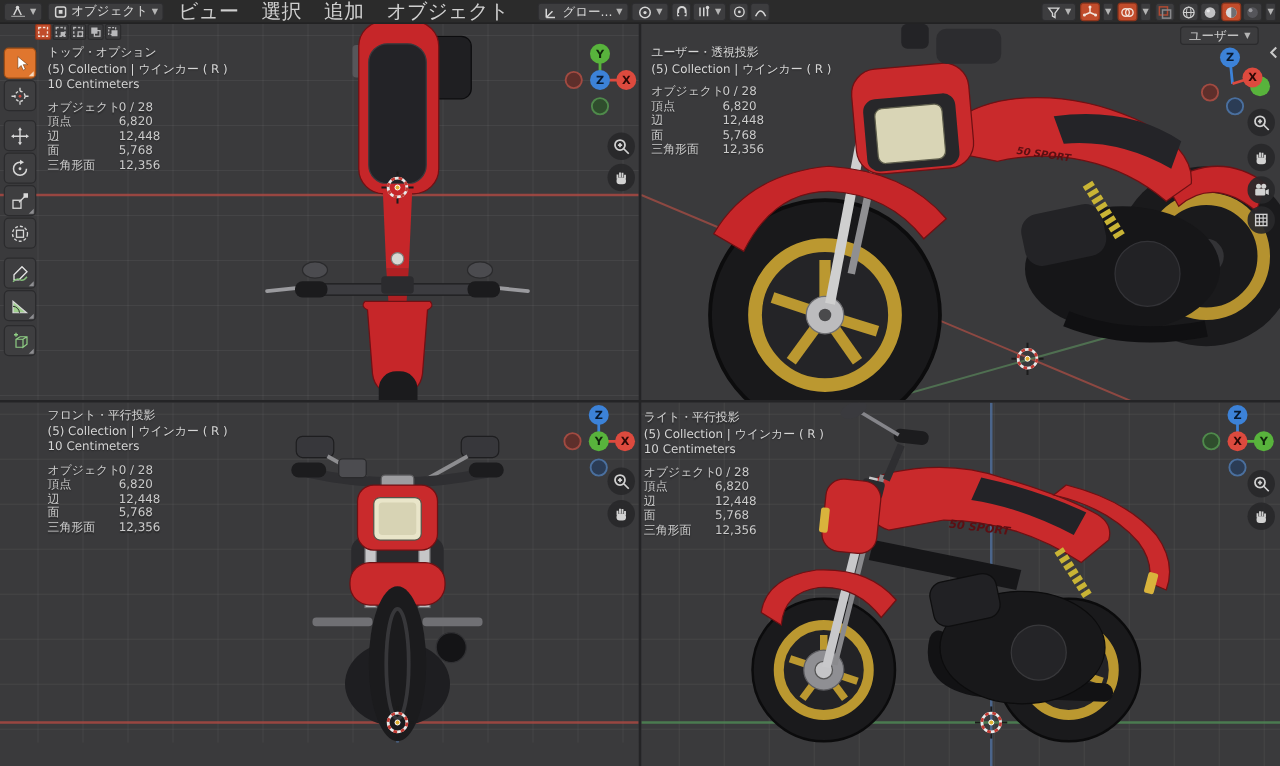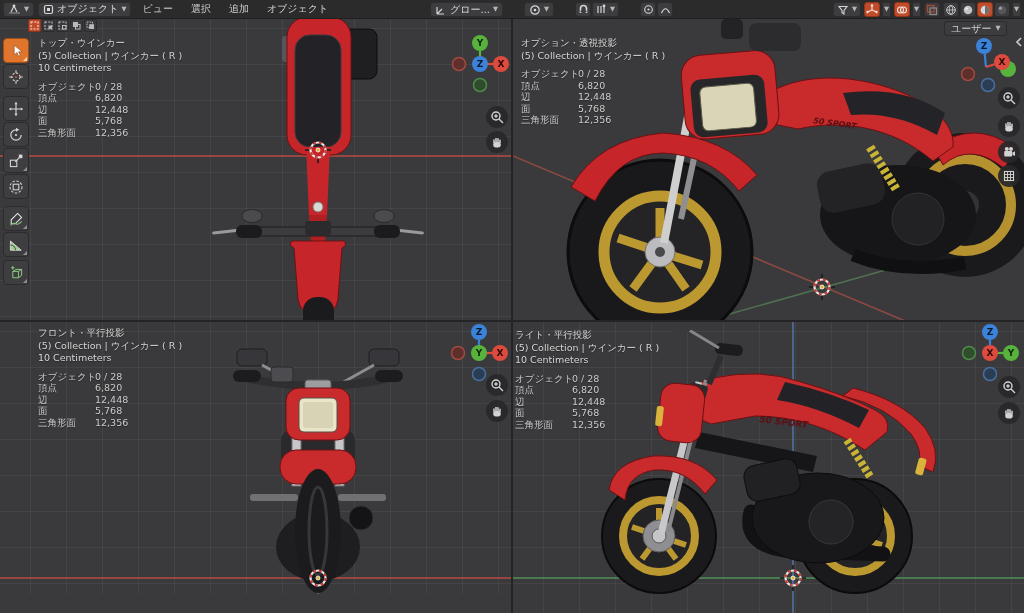--- a/index.html
+++ b/index.html
@@ -5,29 +5,29 @@
   *{margin:0;padding:0;box-sizing:border-box}
   html,body{background:#1d1d1f}
   #app{position:relative;width:1024px;height:613px;overflow:hidden;background:#3a3a3c;
        font-family:"DejaVu Sans","Liberation Sans",sans-serif;-webkit-font-smoothing:antialiased}
   
   #hdr{position:absolute;left:0;top:0;width:1024px;height:19px;background:#2b2b2b;
        border-bottom:1px solid #1f1f20;display:flex;align-items:center;padding:0 3px;z-index:60}
   .hgroup{display:flex;align-items:center;gap:4px}
   .hb{display:inline-flex;align-items:center;gap:3px;background:#3d3d3f;border:1px solid #2d2d2f;
       border-radius:3px;height:15px;padding:0 4px;color:#d8d8d8;font-size:10px;white-space:nowrap}
-  .menu{color:#cfcfcf;font-size:10px;padding:0 7px;height:15px;display:inline-flex;align-items:center}
+  .menu{color:#cfcfcf;font-size:16px;padding:0 7px;height:15px;display:inline-flex;align-items:center}
   .caret{font-size:6.5px;color:#b5b5b5;line-height:1}
   .tgl{width:16px;height:15px;border-radius:3px;display:inline-flex;align-items:center;justify-content:center;
        background:#3d3d3f;border:1px solid #2d2d2f}
   .tgl.on{background:#c14c2b;border-color:#8f351c}
   .mini{width:9px;height:15px;display:inline-flex;align-items:center;justify-content:center;background:#3d3d3f;
         border:1px solid #2d2d2f;border-radius:2px;margin-left:1px}
   .joined{display:flex;gap:1px}
-  #hdr-center{position:absolute;left:430px;top:2px;display:flex;align-items:center;gap:21px}
+  #hdr-center{position:absolute;left:430px;top:2px;display:flex;align-items:center;gap:2px}
   #hdr-right{position:absolute;right:3px;top:2px;display:flex;align-items:center;gap:3px}
   
   .vp{position:absolute;background:#3a3a3c;overflow:hidden}
   .vp.grid{background-image:
       linear-gradient(rgba(255,255,255,.05) 1px,transparent 1px),
       linear-gradient(90deg,rgba(255,255,255,.05) 1px,transparent 1px);
       background-size:36px 36px;background-position:-6px 9px}
   .divider{position:absolute;background:#242426;z-index:25}
   .vinfo{position:absolute;color:#d6d6d6;font-size:9.5px;line-height:12.5px;z-index:32;white-space:nowrap;
          text-shadow:0 1px 1px rgba(0,0,0,.35)}
@@ -222,21 +222,21 @@
       <path d="M294,229 Q288,226 292,222 L344,222 Q348,226 342,229 L338,280 Q336,296 318,296 Q300,296 298,280 Z" fill="#c62629" stroke="#701014"></path>
       <rect x="303" y="278" width="31" height="46" rx="14" fill="#1b1b1d"></rect>
     </svg>
     <svg class="cursor3d" style="left:305px;top:118px" viewBox="0 0 26 26">
       <path d="M13,0 V5 M13,21 V26 M0,13 H5 M21,13 H26" stroke="#1b1b1b" stroke-width="1.6"></path>
       <circle cx="13" cy="13" r="7.5" fill="none" stroke="#e9e9e9" stroke-width="2.2"></circle>
       <circle cx="13" cy="13" r="7.5" fill="none" stroke="#c23b34" stroke-width="2.2" stroke-dasharray="3 3"></circle>
       <circle cx="13" cy="13" r="2" fill="#e0b030" stroke="#fff" stroke-width=".8"></circle>
     </svg>
     <div class="vinfo" style="left:38px;top:18px">
-      <div>トップ・ウインカー</div>
+      <div>トップ・オプション</div>
       <div>(5) Collection | ウインカー ( R )</div>
       <div>10 Centimeters</div>
       <div class="vstats">
         <div class="srow">
             <span class="sl">オブジェクト</span>
             <span>0 / 28</span>
           </div>
         <div class="srow">
             <span class="sl">頂点</span>
             <span>6,820</span>
@@ -321,21 +321,21 @@
       <rect x="236" y="4" width="52" height="28" rx="8" fill="#2c2c2f"></rect>
       <rect x="208" y="0" width="22" height="20" rx="5" fill="#232326"></rect>
     </svg>
     <svg class="cursor3d" style="left:296px;top:255px" viewBox="0 0 26 26">
       <path d="M13,0 V5 M13,21 V26 M0,13 H5 M21,13 H26" stroke="#1b1b1b" stroke-width="1.6"></path>
       <circle cx="13" cy="13" r="7.5" fill="none" stroke="#e9e9e9" stroke-width="2.2"></circle>
       <circle cx="13" cy="13" r="7.5" fill="none" stroke="#c23b34" stroke-width="2.2" stroke-dasharray="3 3"></circle>
       <circle cx="13" cy="13" r="2" fill="#e0b030" stroke="#fff" stroke-width=".8"></circle>
     </svg>
     <div class="vinfo" style="left:8px;top:18px">
-      <div>オプション・透視投影</div>
+      <div>ユーザー・透視投影</div>
       <div>(5) Collection | ウインカー ( R )</div>
       <div class="vstats">
         <div class="srow">
             <span class="sl">オブジェクト</span>
             <span>0 / 28</span>
           </div>
         <div class="srow">
             <span class="sl">頂点</span>
             <span>6,820</span>
           </div>

